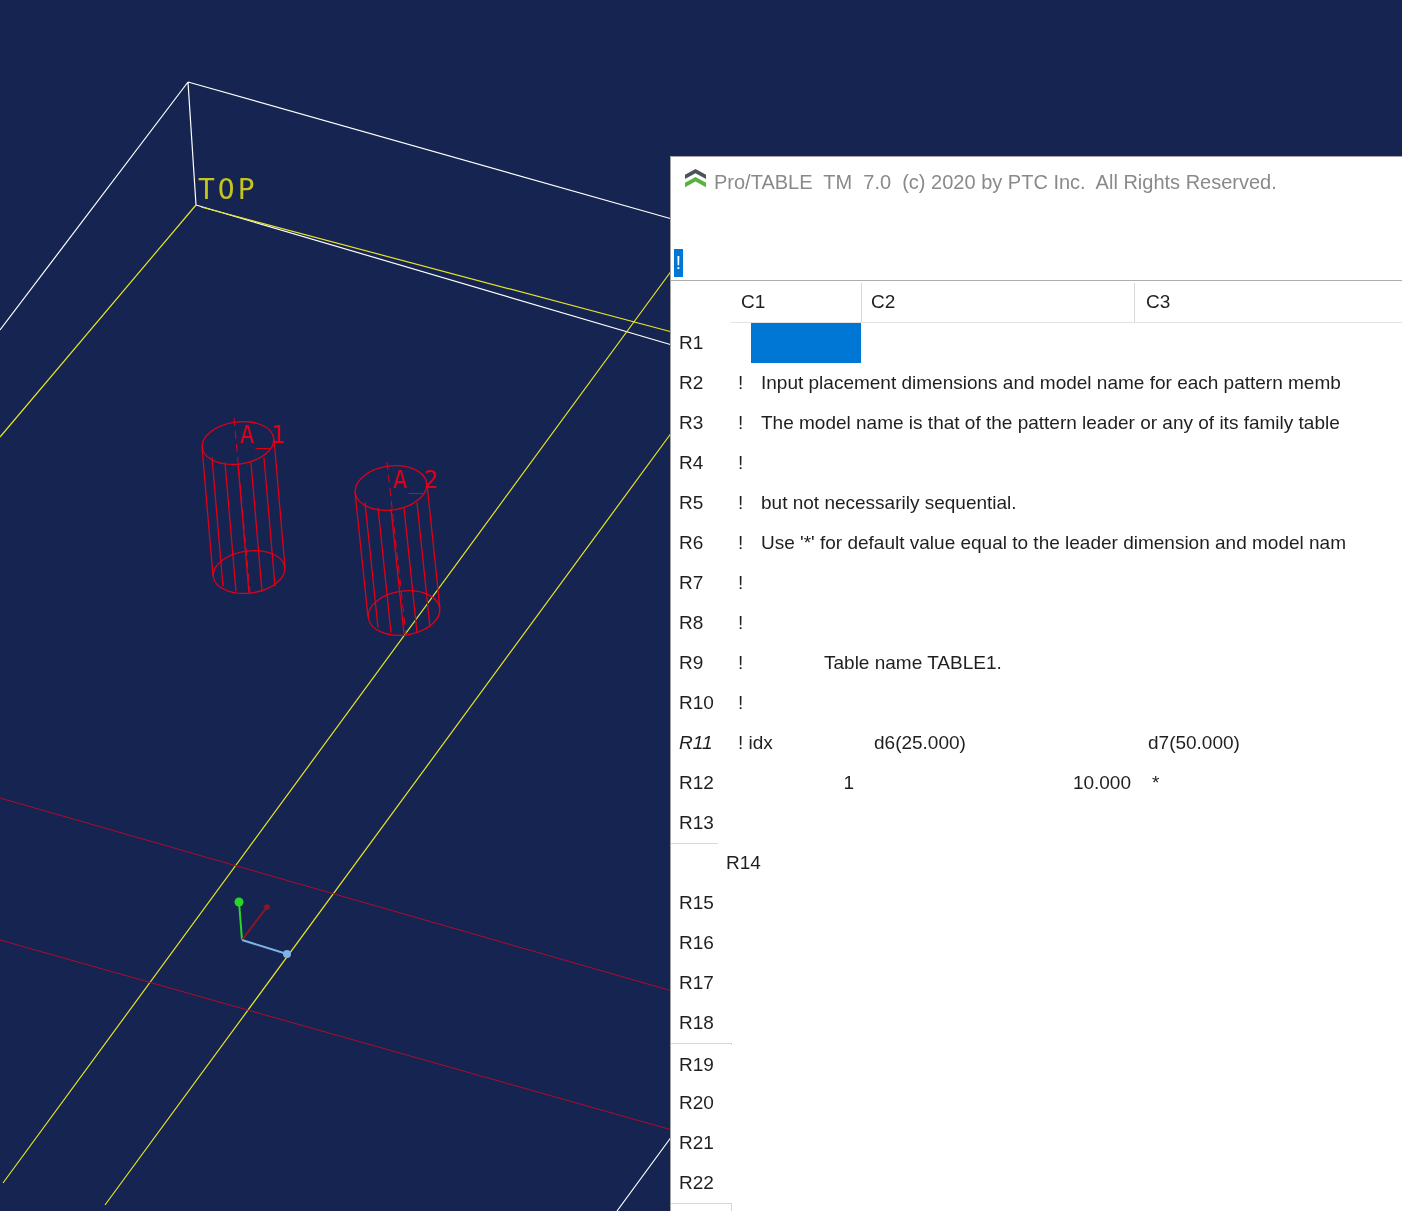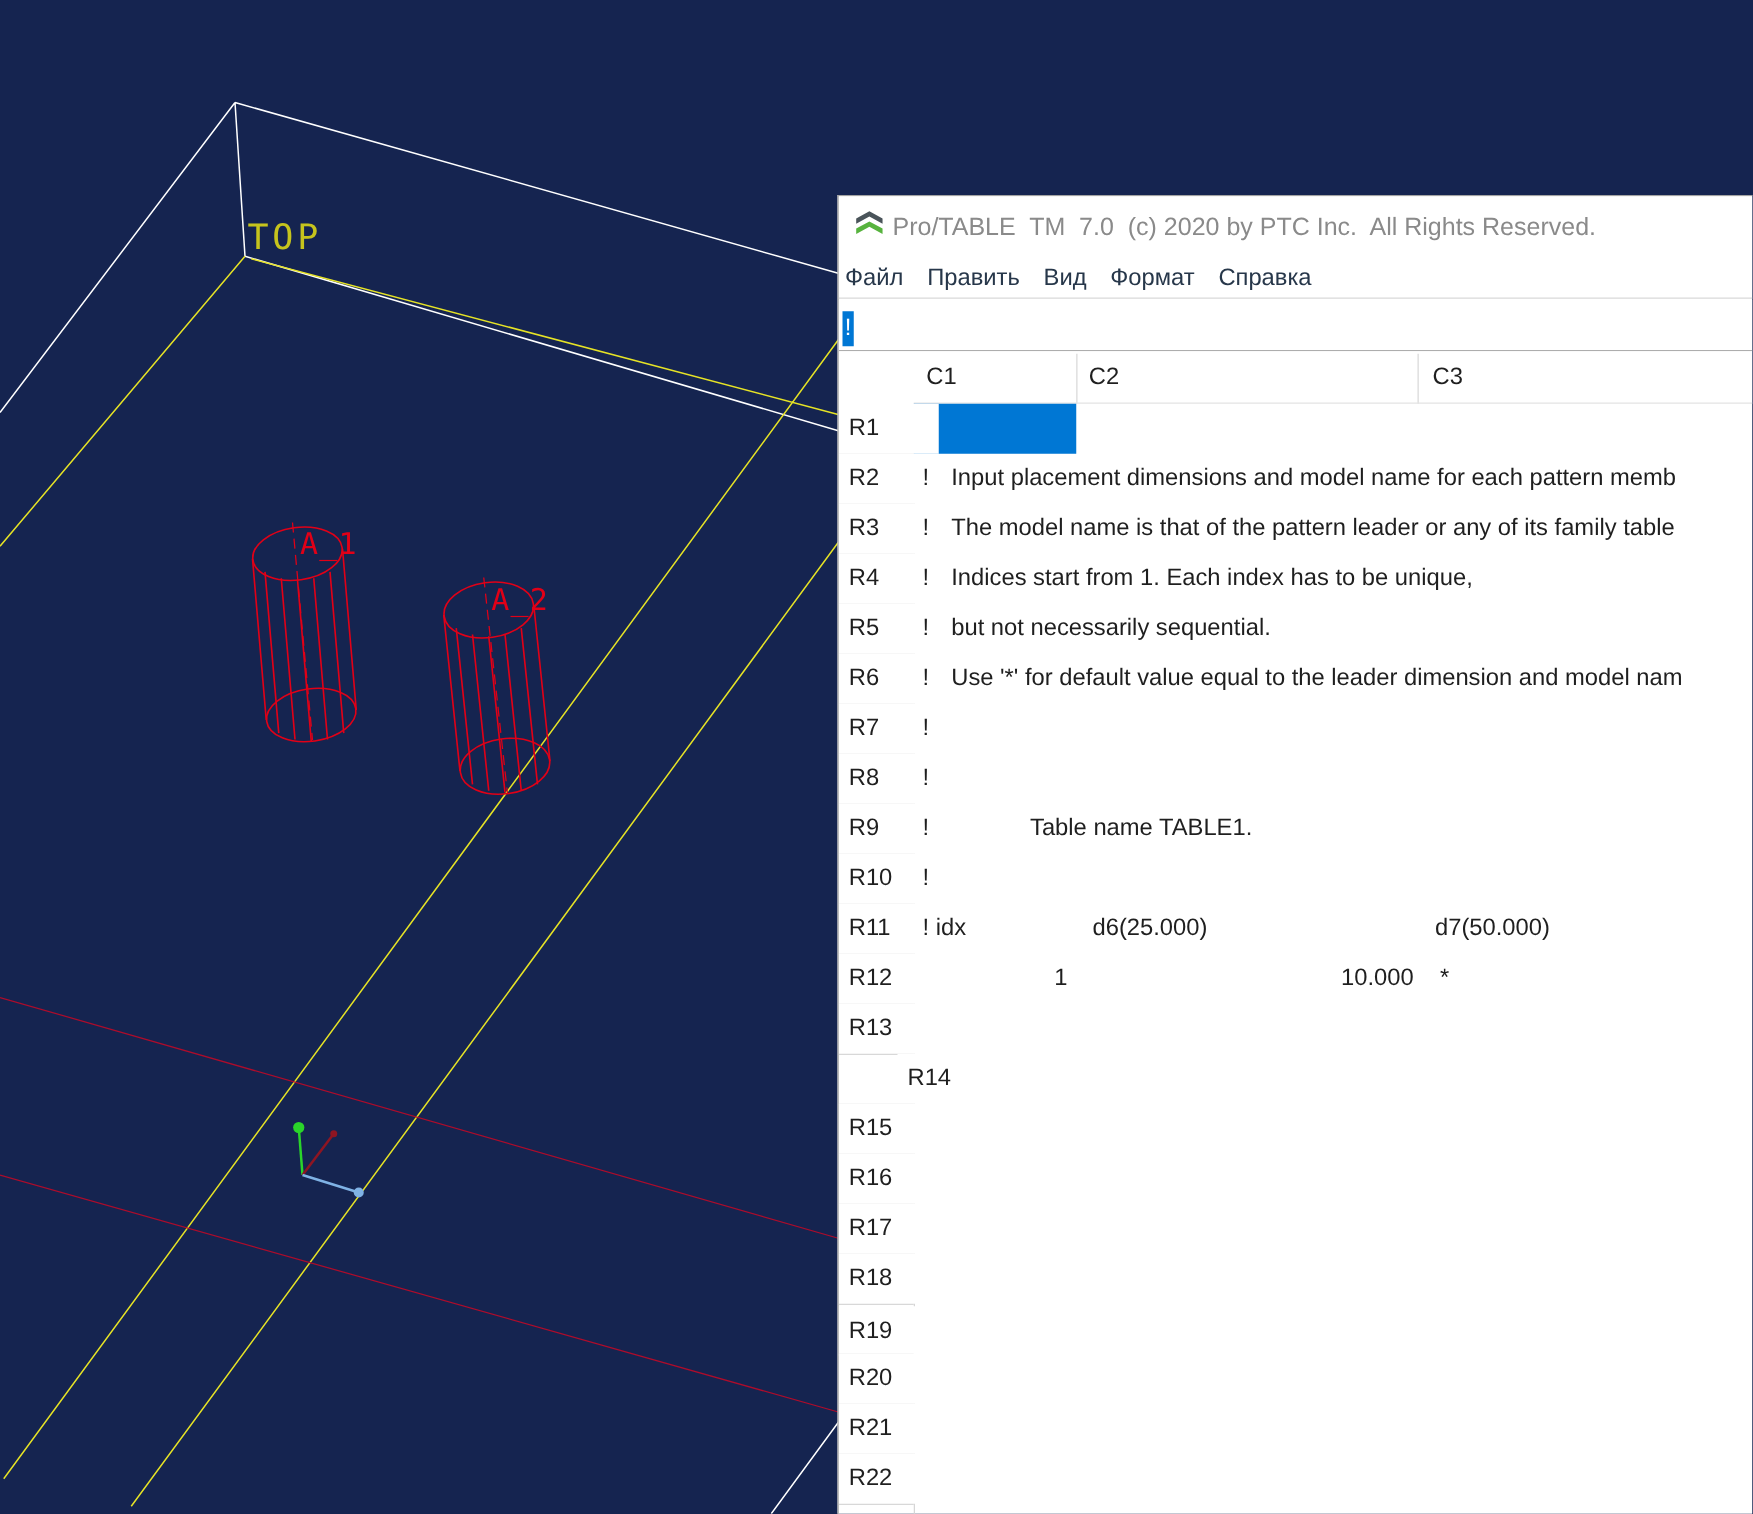--- a/index.html
+++ b/index.html
@@ -115,27 +115,20 @@
 <div class="win">
 
   <div class="titlebar">
     <svg class="app-icon" viewBox="0 0 24 24">
       <polygon points="12,1 23,7 23,11.5 12,5.5 1,11.5 1,7" fill="#4a545a"></polygon>
       <polygon points="12,9.5 23,15.5 23,20 12,14 1,20 1,15.5" fill="#57b33e"></polygon>
     </svg>
     <span class="title-text">Pro/TABLE  TM  7.0  (c) 2020 by PTC Inc.  All Rights Reserved.</span>
   </div>
 
-  <div class="menubar">
-      <span class="menu-item">Файл</span>
-      <span class="menu-item">Править</span>
-      <span class="menu-item">Вид</span>
-      <span class="menu-item">Формат</span>
-      <span class="menu-item">Справка</span>
-    </div>
 
   <div class="formulabar">
     <span class="formula-cursor">!</span>
   </div>
 
   <div class="header-row">
       <span class="col-header" style="left: 70px;">C1</span>
       <span class="col-header" style="left: 200px;">C2</span>
       <span class="col-header" style="left: 475px;">C3</span>
       <div class="col-sep" style="left: 190px;"></div>
@@ -160,21 +153,21 @@
       <div class="row-label" style="top: 366px;">R6</div>
       <div class="row-hairline" style="top: 406px;"></div>
       <div class="row-label" style="top: 406px;">R7</div>
       <div class="row-hairline" style="top: 446px;"></div>
       <div class="row-label" style="top: 446px;">R8</div>
       <div class="row-hairline" style="top: 486px;"></div>
       <div class="row-label" style="top: 486px;">R9</div>
       <div class="row-hairline" style="top: 526px;"></div>
       <div class="row-label" style="top: 526px;">R10</div>
       <div class="row-hairline" style="top: 566px;"></div>
-      <div class="row-label" style="top: 566px;">R11</div>
+      <div class="row-label" style="top: 566px; font-style: italic;">R11</div>
       <div class="row-hairline" style="top: 606px;"></div>
       <div class="row-label" style="top: 606px;">R12</div>
       <div class="row-hairline" style="top: 646px;"></div>
       <div class="row-label" style="top: 646px;">R13</div>
       <div class="row-hairline" style="top: 686px;"></div>
       <div class="row-label" style="top: 686px; margin-left: 47px;">R14</div>
       <div class="row-hairline" style="top: 726px;"></div>
       <div class="row-label" style="top: 726px;">R15</div>
       <div class="row-hairline" style="top: 766px;"></div>
       <div class="row-label" style="top: 766px;">R16</div>
@@ -196,21 +189,20 @@
       <div class="body-row" style="top: 206px;">
         <span class="cell-text" style="left: 67px;">!</span>
         <span class="cell-text" style="left: 90px;">Input placement dimensions and model name for each pattern memb</span>
       </div>
       <div class="body-row" style="top: 246px;">
         <span class="cell-text" style="left: 67px;">!</span>
         <span class="cell-text" style="left: 90px;">The model name is that of the pattern leader or any of its family table</span>
       </div>
       <div class="body-row" style="top: 286px;">
         <span class="cell-text" style="left: 67px;">!</span>
-        <span class="cell-text" style="left: 90px;">Indices start from 1. Each index has to be unique,</span>
       </div>
       <div class="body-row" style="top: 326px;">
         <span class="cell-text" style="left: 67px;">!</span>
         <span class="cell-text" style="left: 90px;">but not necessarily sequential.</span>
       </div>
       <div class="body-row" style="top: 366px;">
         <span class="cell-text" style="left: 67px;">!</span>
         <span class="cell-text" style="left: 90px;">Use '*' for default value equal to the leader dimension and model nam</span>
       </div>
       <div class="body-row" style="top: 406px;">

